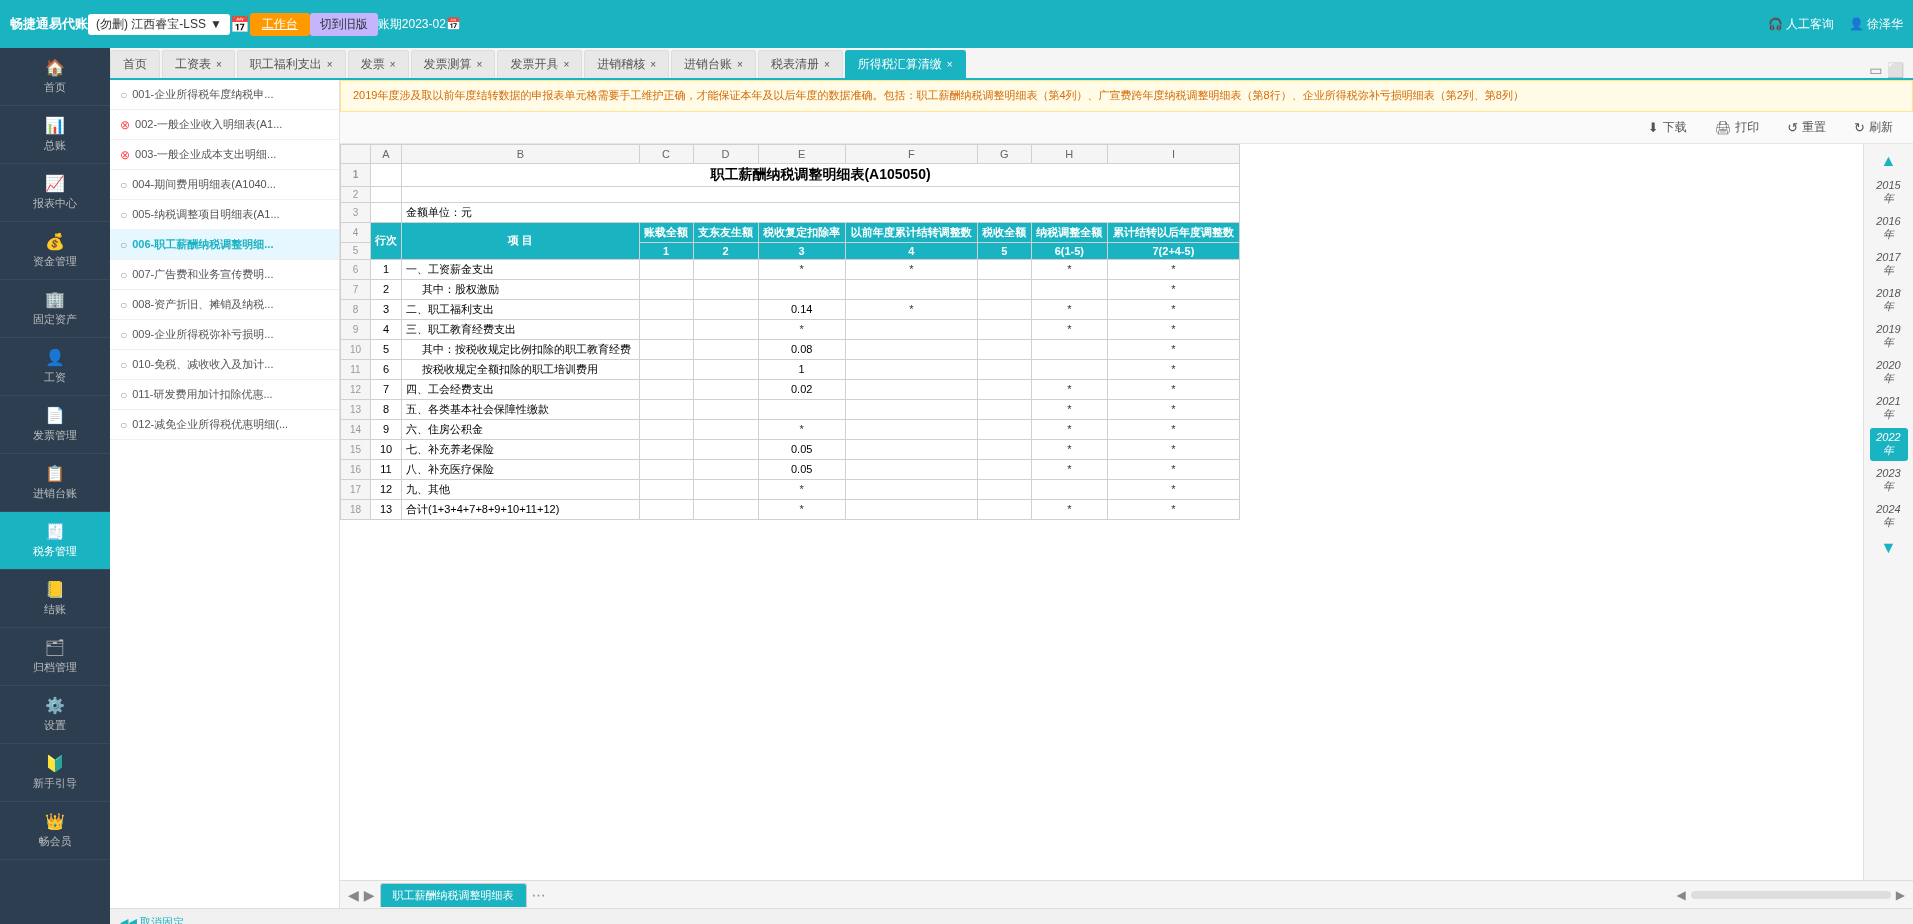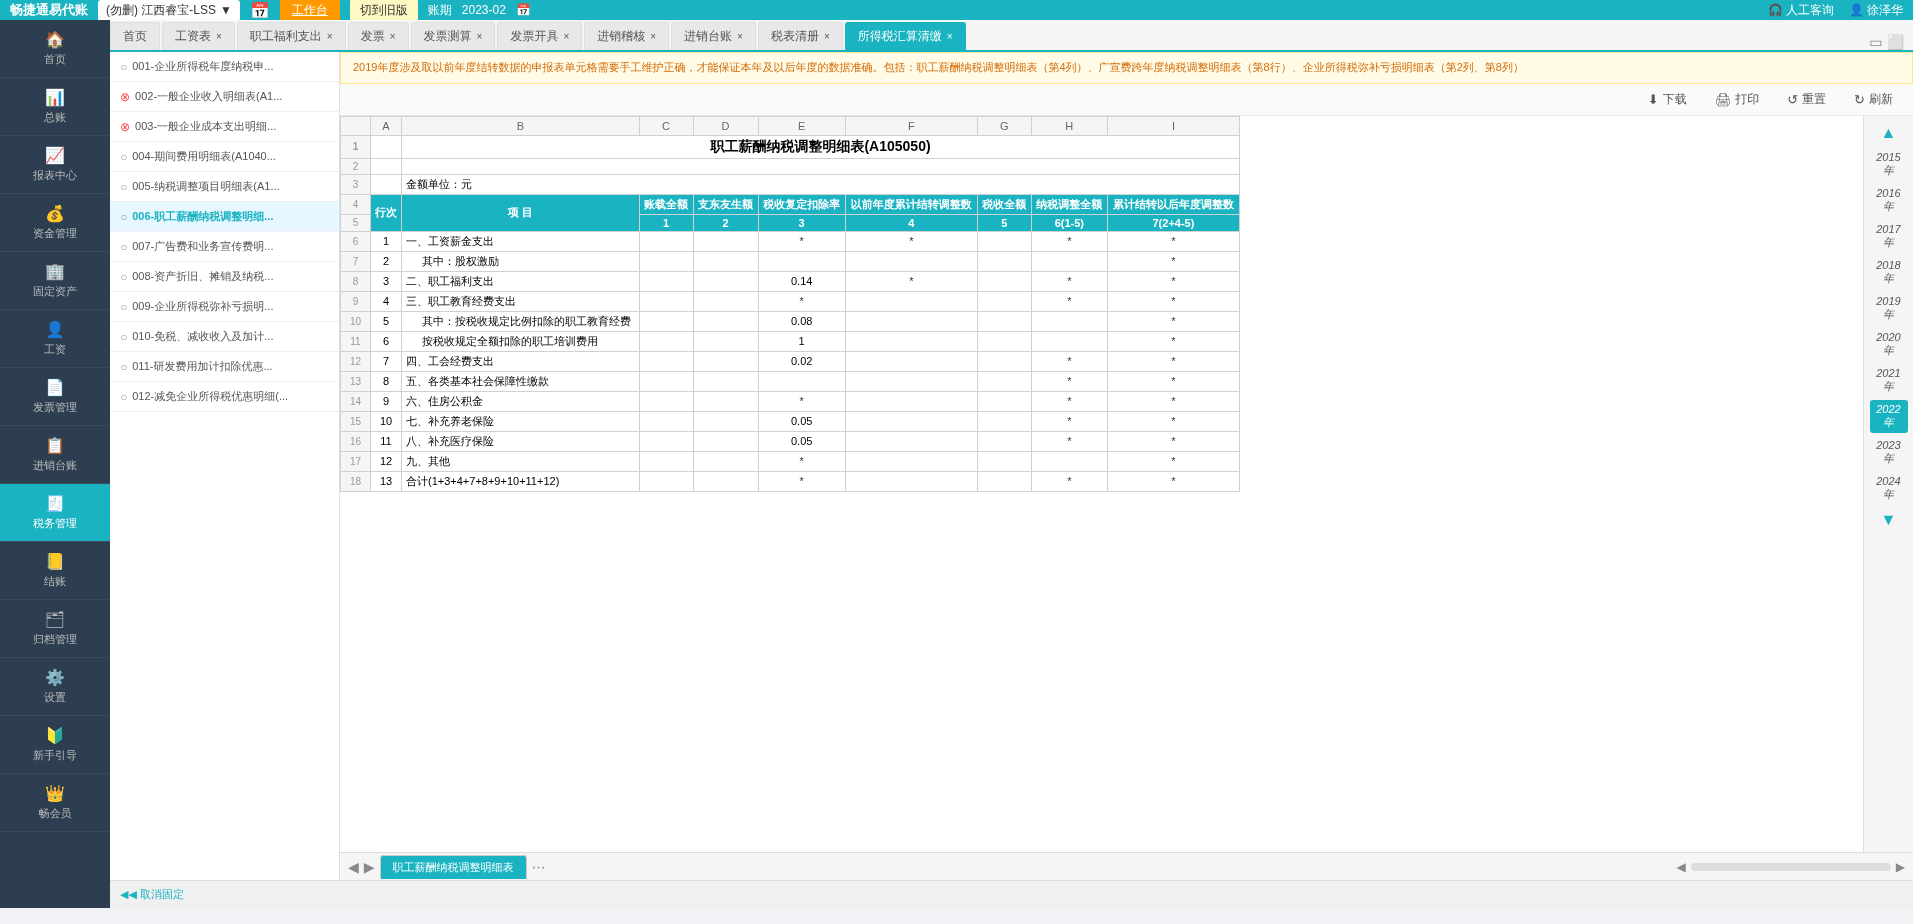--- a/index.html
+++ b/index.html
@@ -1,26 +1,25 @@
 <!DOCTYPE html>
 <html><head>
   <meta charset="utf-8">
   <style>
     * { margin: 0; padding: 0; box-sizing: border-box; }
     body { font-family: 'Microsoft YaHei', Arial, sans-serif; font-size: 12px; background: #f0f2f5; overflow: hidden; }
 
     
     .top-bar {
-      height: 20px;
+      height: 48px;
       background: #1ab3c2;
       display: flex;
       align-items: center;
       padding: 0 10px;
       color: white;
-      gap: 10px;
     }
     .top-bar-logo { font-size: 13px; font-weight: bold; flex-shrink: 0; }
     .top-bar-company {
       background: white;
       color: #333;
       border-radius: 3px;
       padding: 2px 8px;
       font-size: 12px;
       display: flex;
       align-items: center;
@@ -39,21 +38,21 @@
     }
     .top-bar-right {
       margin-left: auto;
       display: flex;
       align-items: center;
       gap: 15px;
       color: white;
       font-size: 12px;
     }
     .top-bar-switch {
-      background: #fef9c3;
+      background: #c4b5fd;
       color: #333;
       border: none;
       border-radius: 3px;
       padding: 3px 10px;
       cursor: pointer;
       font-size: 12px;
     }
 
     
     .main-layout {

